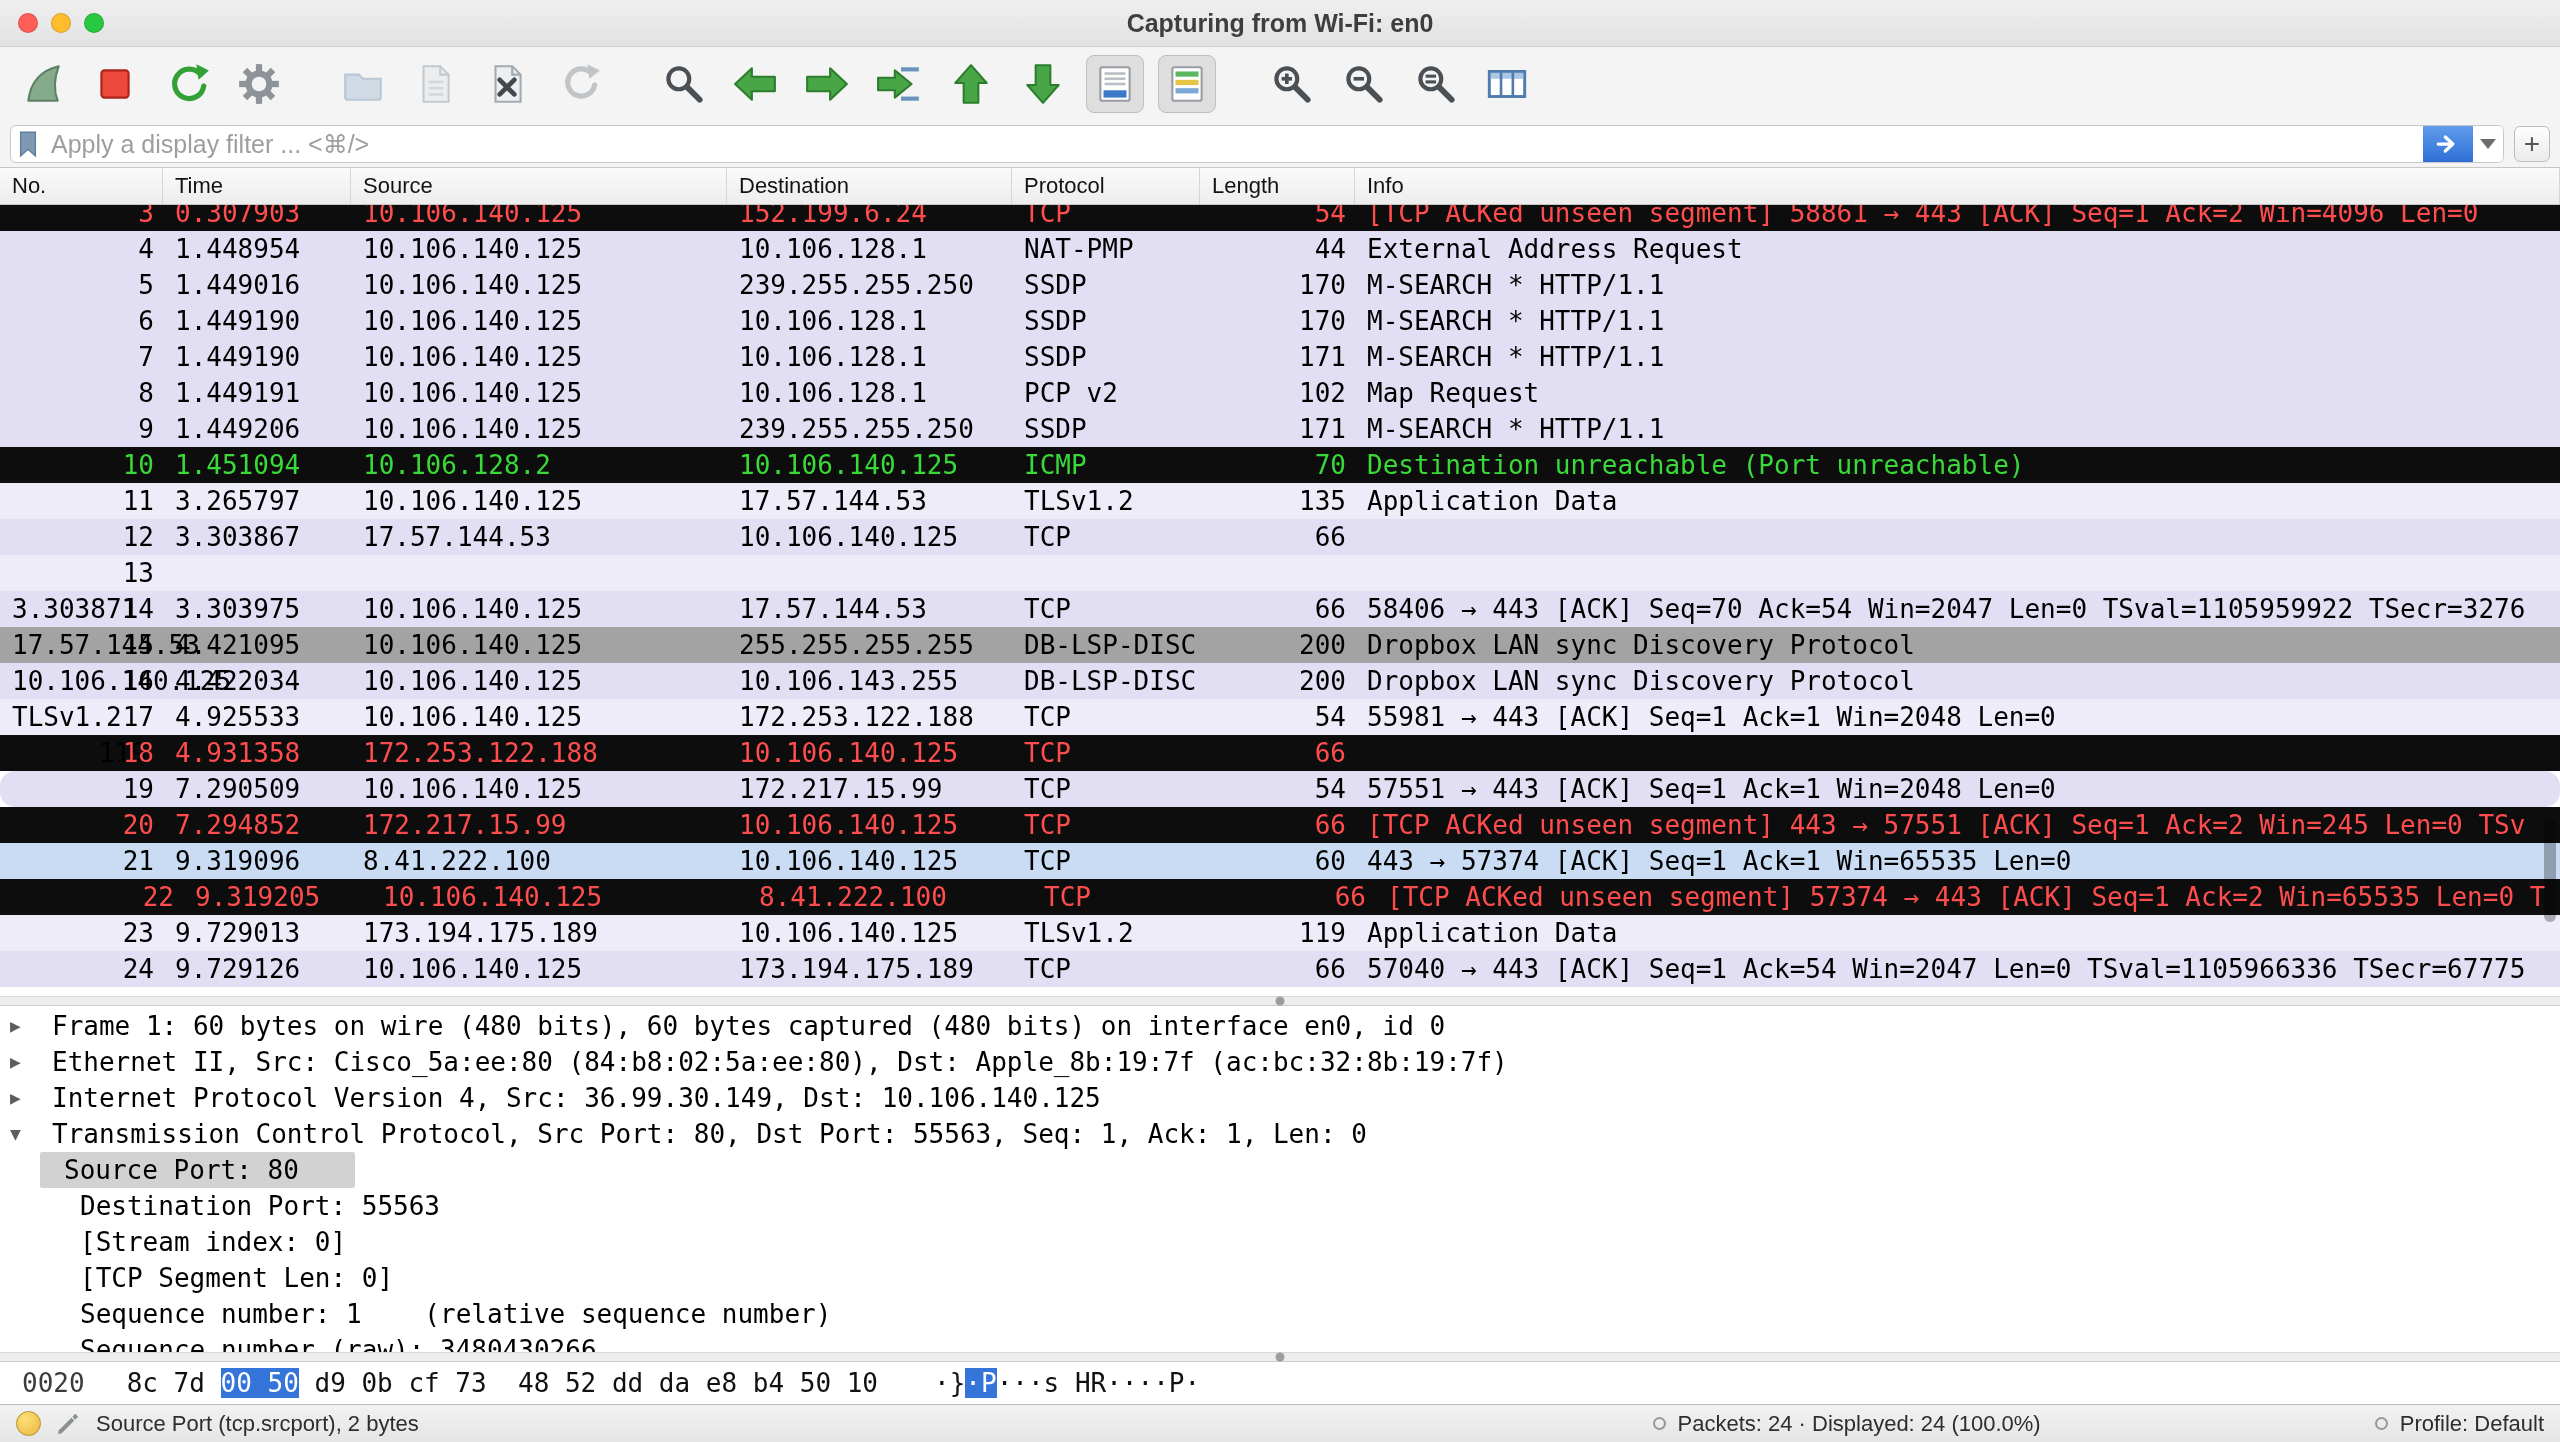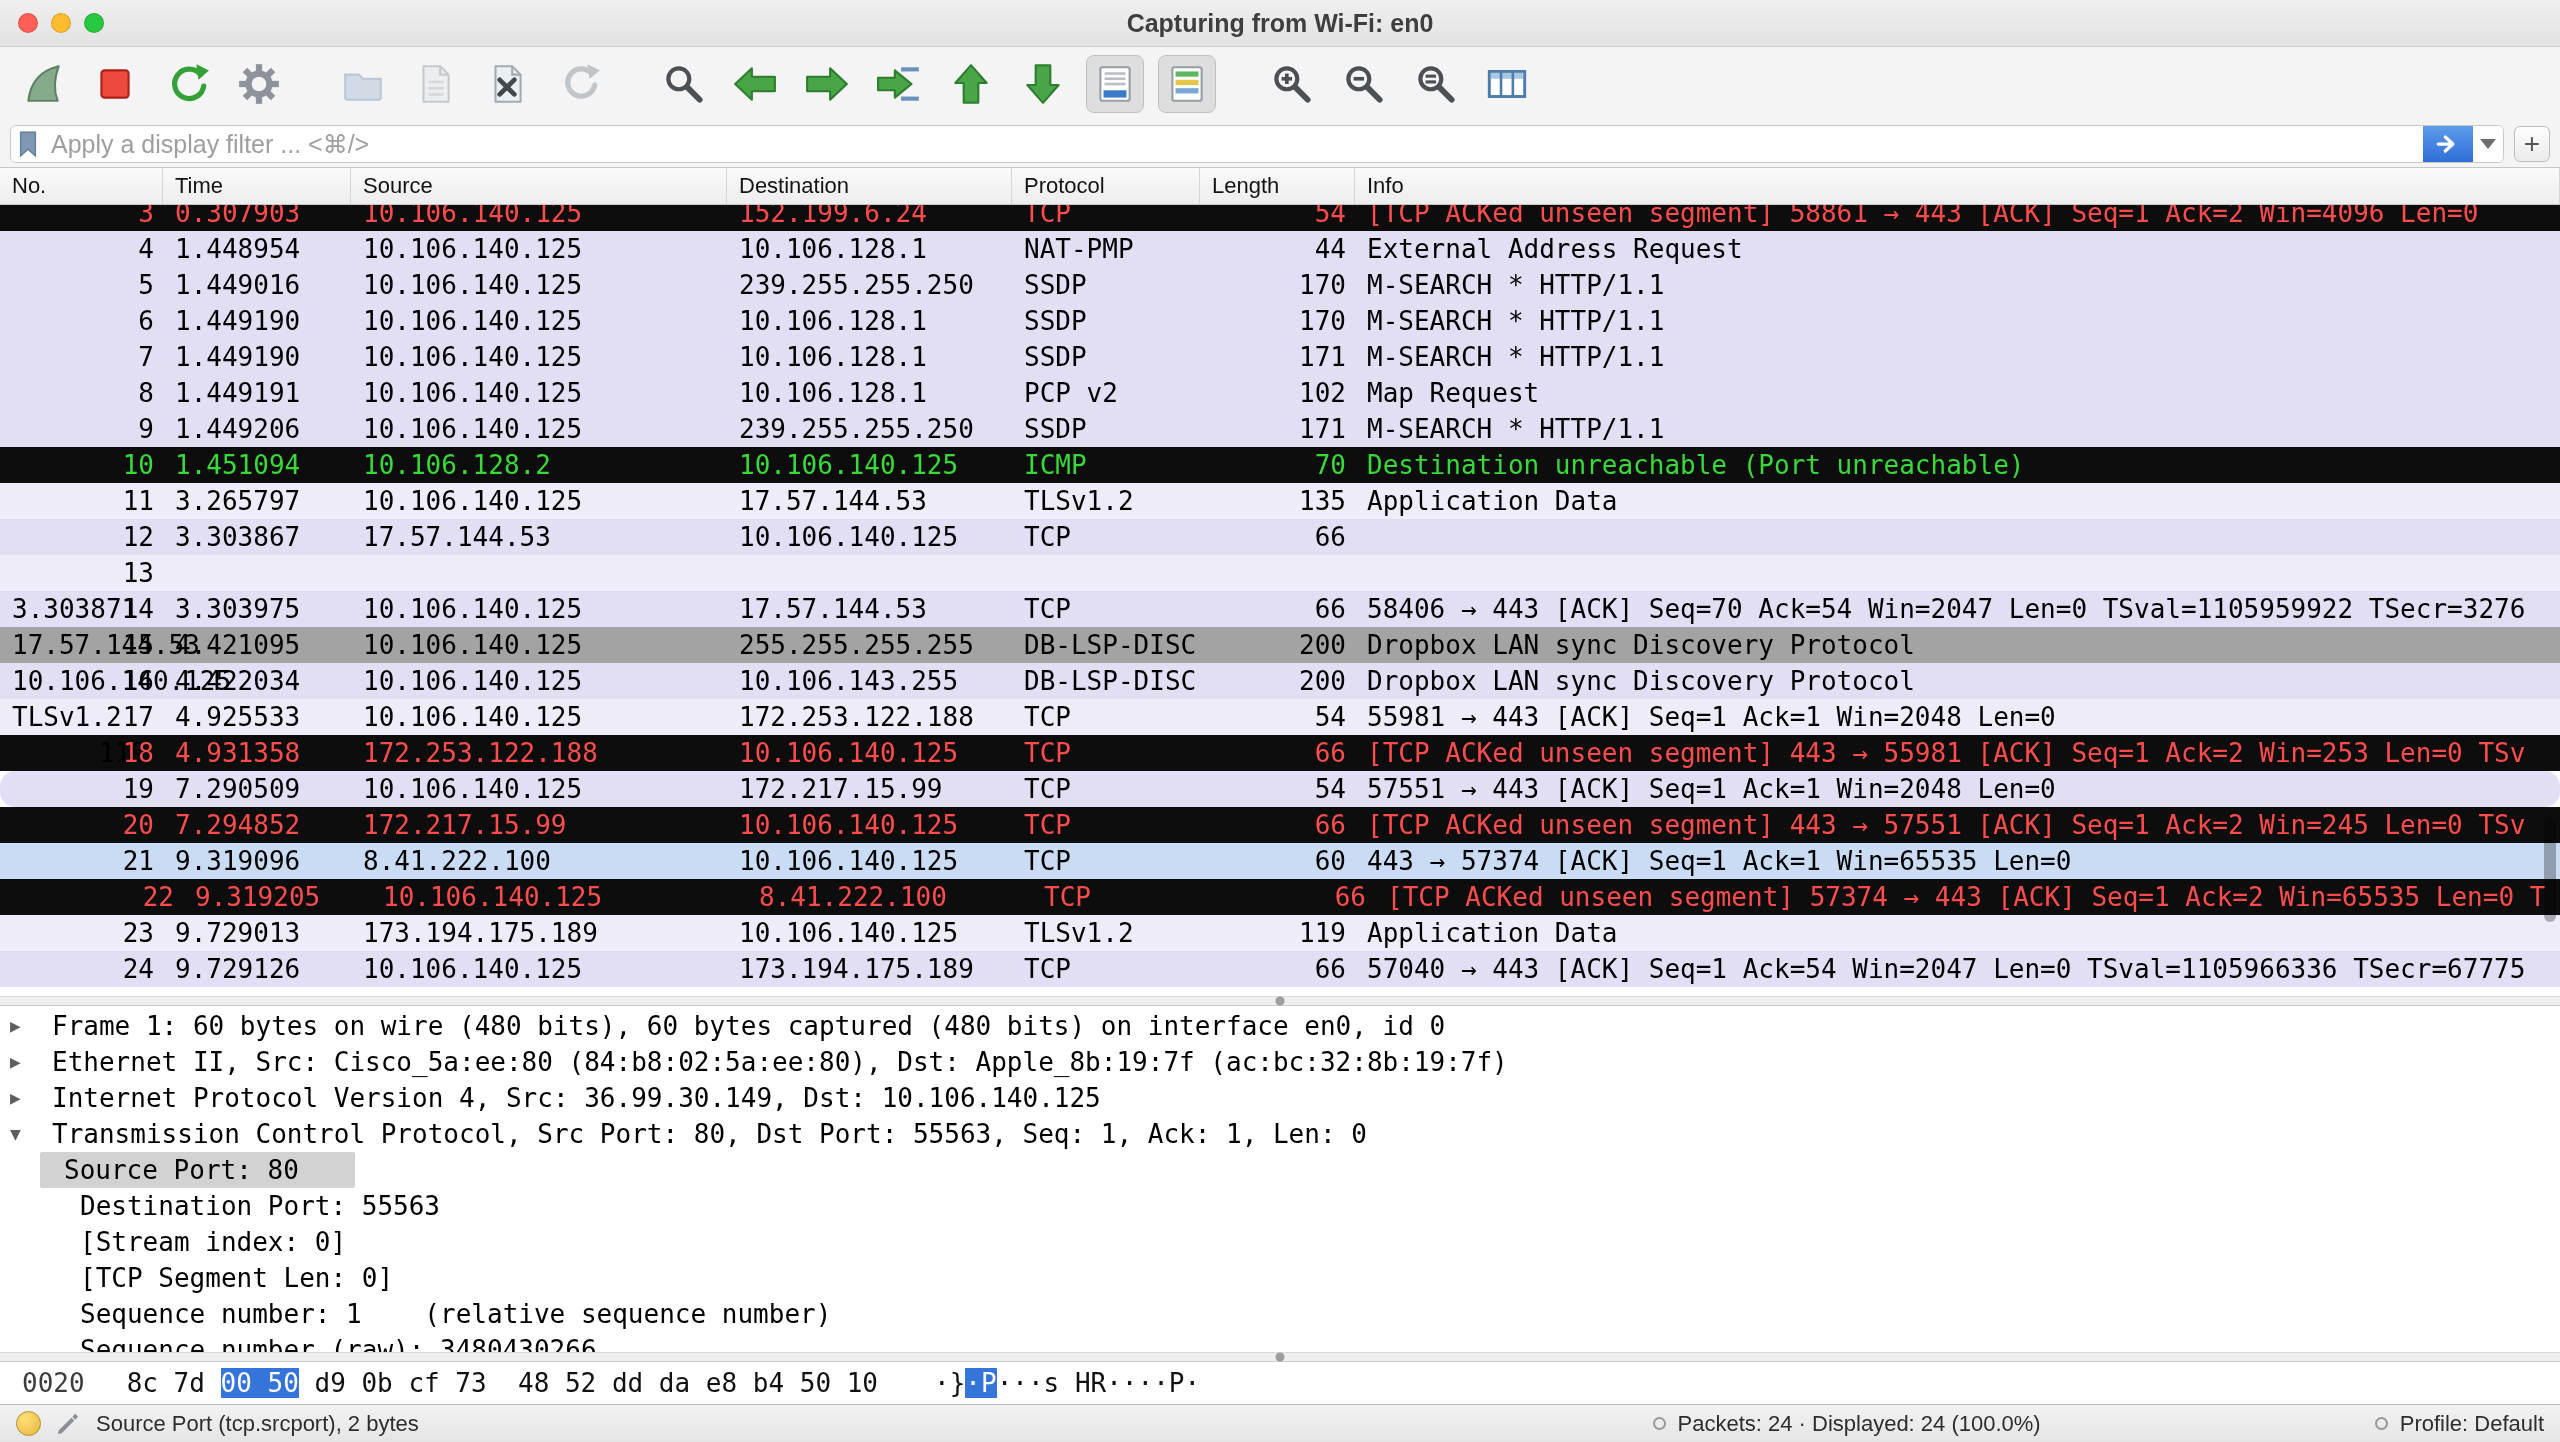--- a/index.html
+++ b/index.html
@@ -410,21 +410,20 @@
           <div class="cell right" style="width: 155px;">54</div>
           <div class="cell" style="flex: 1 1 0%;">55981 → 443 [ACK] Seq=1 Ack=1 Win=2048 Len=0</div>
         </div>
         <div class="prow" style="background: rgb(13, 13, 13); color: rgb(255, 77, 77);">
           <div class="cell right" style="width: 163px;">18</div>
           <div class="cell" style="width: 188px;">4.931358</div>
           <div class="cell" style="width: 376px;">172.253.122.188</div>
           <div class="cell" style="width: 285px;">10.106.140.125</div>
           <div class="cell" style="width: 188px;">TCP</div>
           <div class="cell right" style="width: 155px;">66</div>
-          <div class="cell" style="flex: 1 1 0%;">[TCP ACKed unseen segment] 443 → 55981 [ACK] Seq=1 Ack=2 Win=253 Len=0 TSv</div>
         </div>
         <div class="prow" style="background: rgb(226, 223, 244); border-radius: 15px;">
           <div class="cell right" style="width: 163px;">19</div>
           <div class="cell" style="width: 188px;">7.290509</div>
           <div class="cell" style="width: 376px;">10.106.140.125</div>
           <div class="cell" style="width: 285px;">172.217.15.99</div>
           <div class="cell" style="width: 188px;">TCP</div>
           <div class="cell right" style="width: 155px;">54</div>
           <div class="cell" style="flex: 1 1 0%;">57551 → 443 [ACK] Seq=1 Ack=1 Win=2048 Len=0</div>
         </div>

